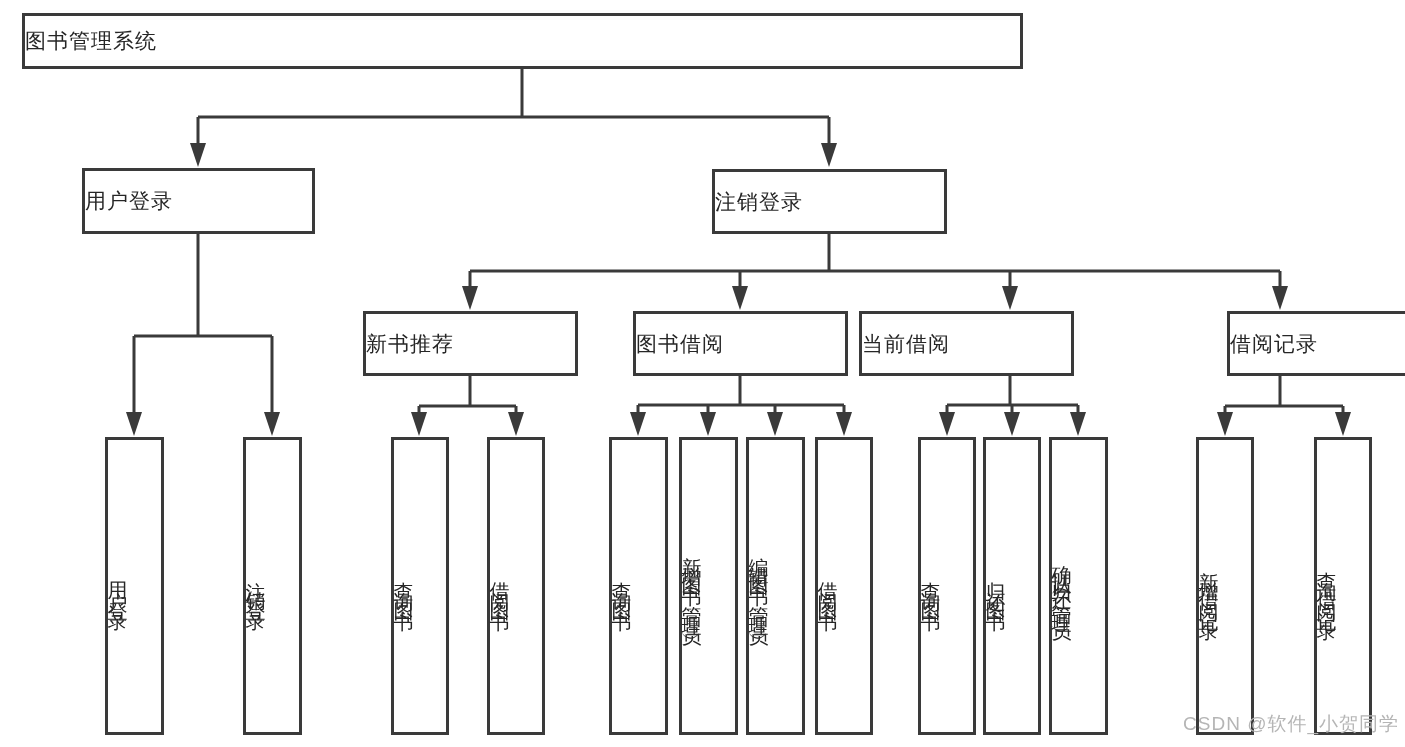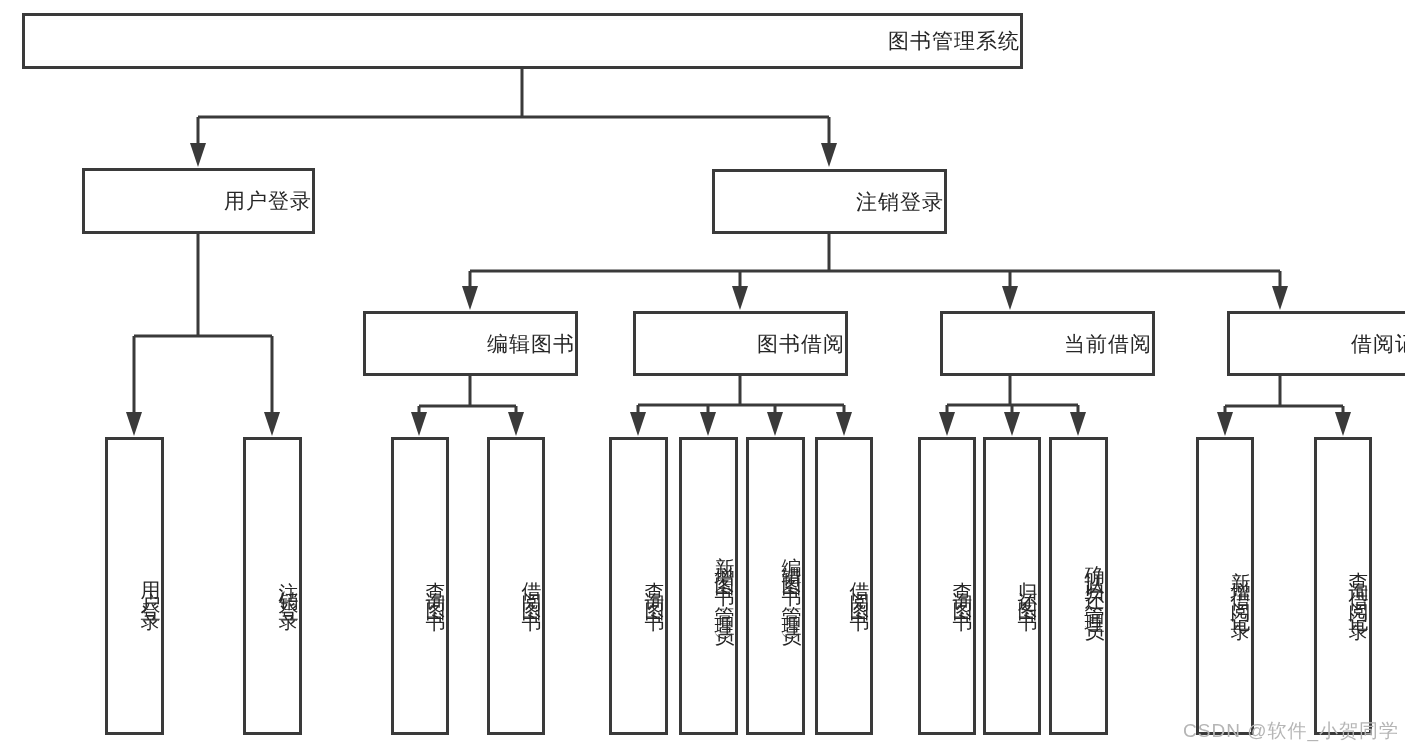--- a/index.html
+++ b/index.html
@@ -6,31 +6,31 @@
   .stage{
     position:relative;width:1405px;height:747px;background:var(--background,#ffffff);
     font-family:"Liberation Sans","DejaVu Sans",sans-serif;overflow:hidden;
   }
   svg.connectors{position:absolute;left:0;top:0;width:1405px;height:747px;}
   .edges{fill:none;stroke:var(--line,#3a3a3a);stroke-width:3;}
   .arrow{fill:var(--line,#3a3a3a);stroke:none;}
   .node{
     position:absolute;box-sizing:border-box;background:#fff;
     border:3px solid var(--line,#3a3a3a);
-    display:flex;align-items:center;justify-content:flex-end;
+    display:flex;align-items:center;justify-content:flex-start;
     color:var(--text,#262626);
   }
   .hbox{font-size:21px;letter-spacing:1px;white-space:nowrap;}
   .vbox .vtext{
     writing-mode:vertical-rl;
     font-size:20px;letter-spacing:10px;line-height:1;
     white-space:nowrap;
   }
   .watermark{
-    position:absolute;right:6px;bottom:3px;
+    position:absolute;right:6px;bottom:10px;
     font-size:19px;color:var(--watermark,#b5b5b5);
     letter-spacing:1px;white-space:nowrap;z-index:5;
   }
 </style>
 </head>
 <body>
 
 <div class="stage">
 
   <svg class="connectors" viewBox="0 0 1405 747">
@@ -73,26 +73,26 @@
   </div>
 
   <div class="node hbox" style="left:82px;top:168px;width:233px;height:66px;">
     <span>用户登录</span>
   </div>
   <div class="node hbox" style="left:712px;top:169px;width:235px;height:65px;">
     <span>注销登录</span>
   </div>
 
   <div class="node hbox" style="left:363px;top:311px;width:215px;height:65px;">
-    <span>编辑图书</span>
+    <span>新书推荐</span>
   </div>
   <div class="node hbox" style="left:633px;top:311px;width:215px;height:65px;">
     <span>图书借阅</span>
   </div>
-  <div class="node hbox" style="left:940px;top:311px;width:215px;height:65px;font-family:Liberation Mono, monospace;">
+  <div class="node hbox" style="left:859px;top:311px;width:215px;height:65px;font-family:Liberation Mono, monospace;">
     <span>当前借阅</span>
   </div>
   <div class="node hbox" style="left:1227px;top:311px;width:215px;height:65px;">
     <span>借阅记录</span>
   </div>
 
   <div class="node vbox" style="left:105px;top:437px;width:59px;height:298px;">
     <span class="vtext">用户登录</span>
   </div>
   <div class="node vbox" style="left:243px;top:437px;width:59px;height:298px;">

